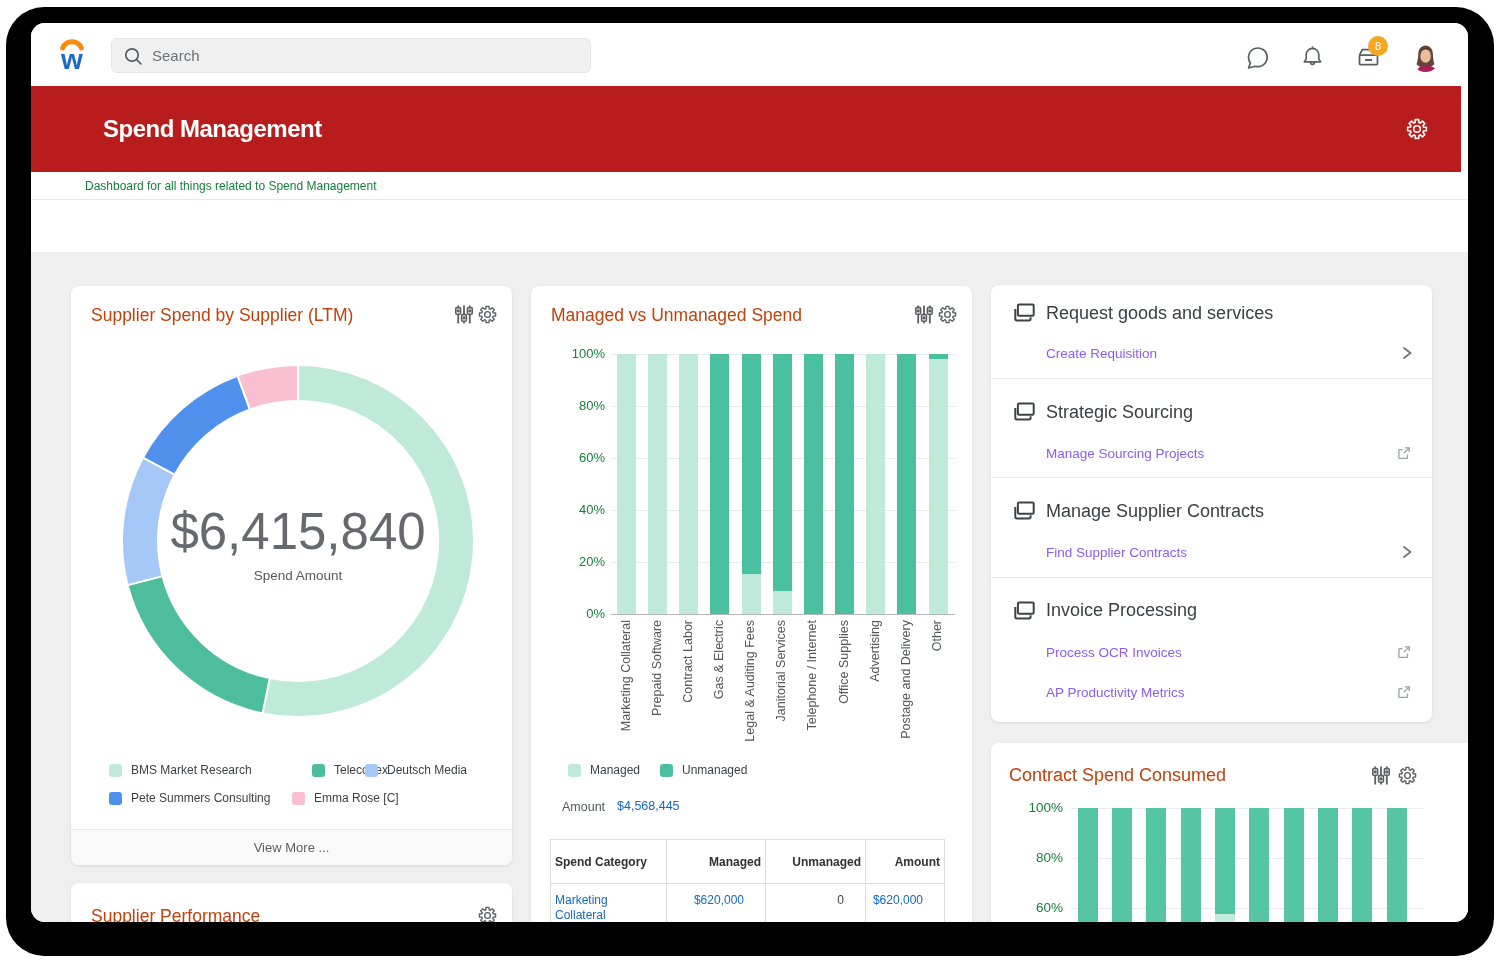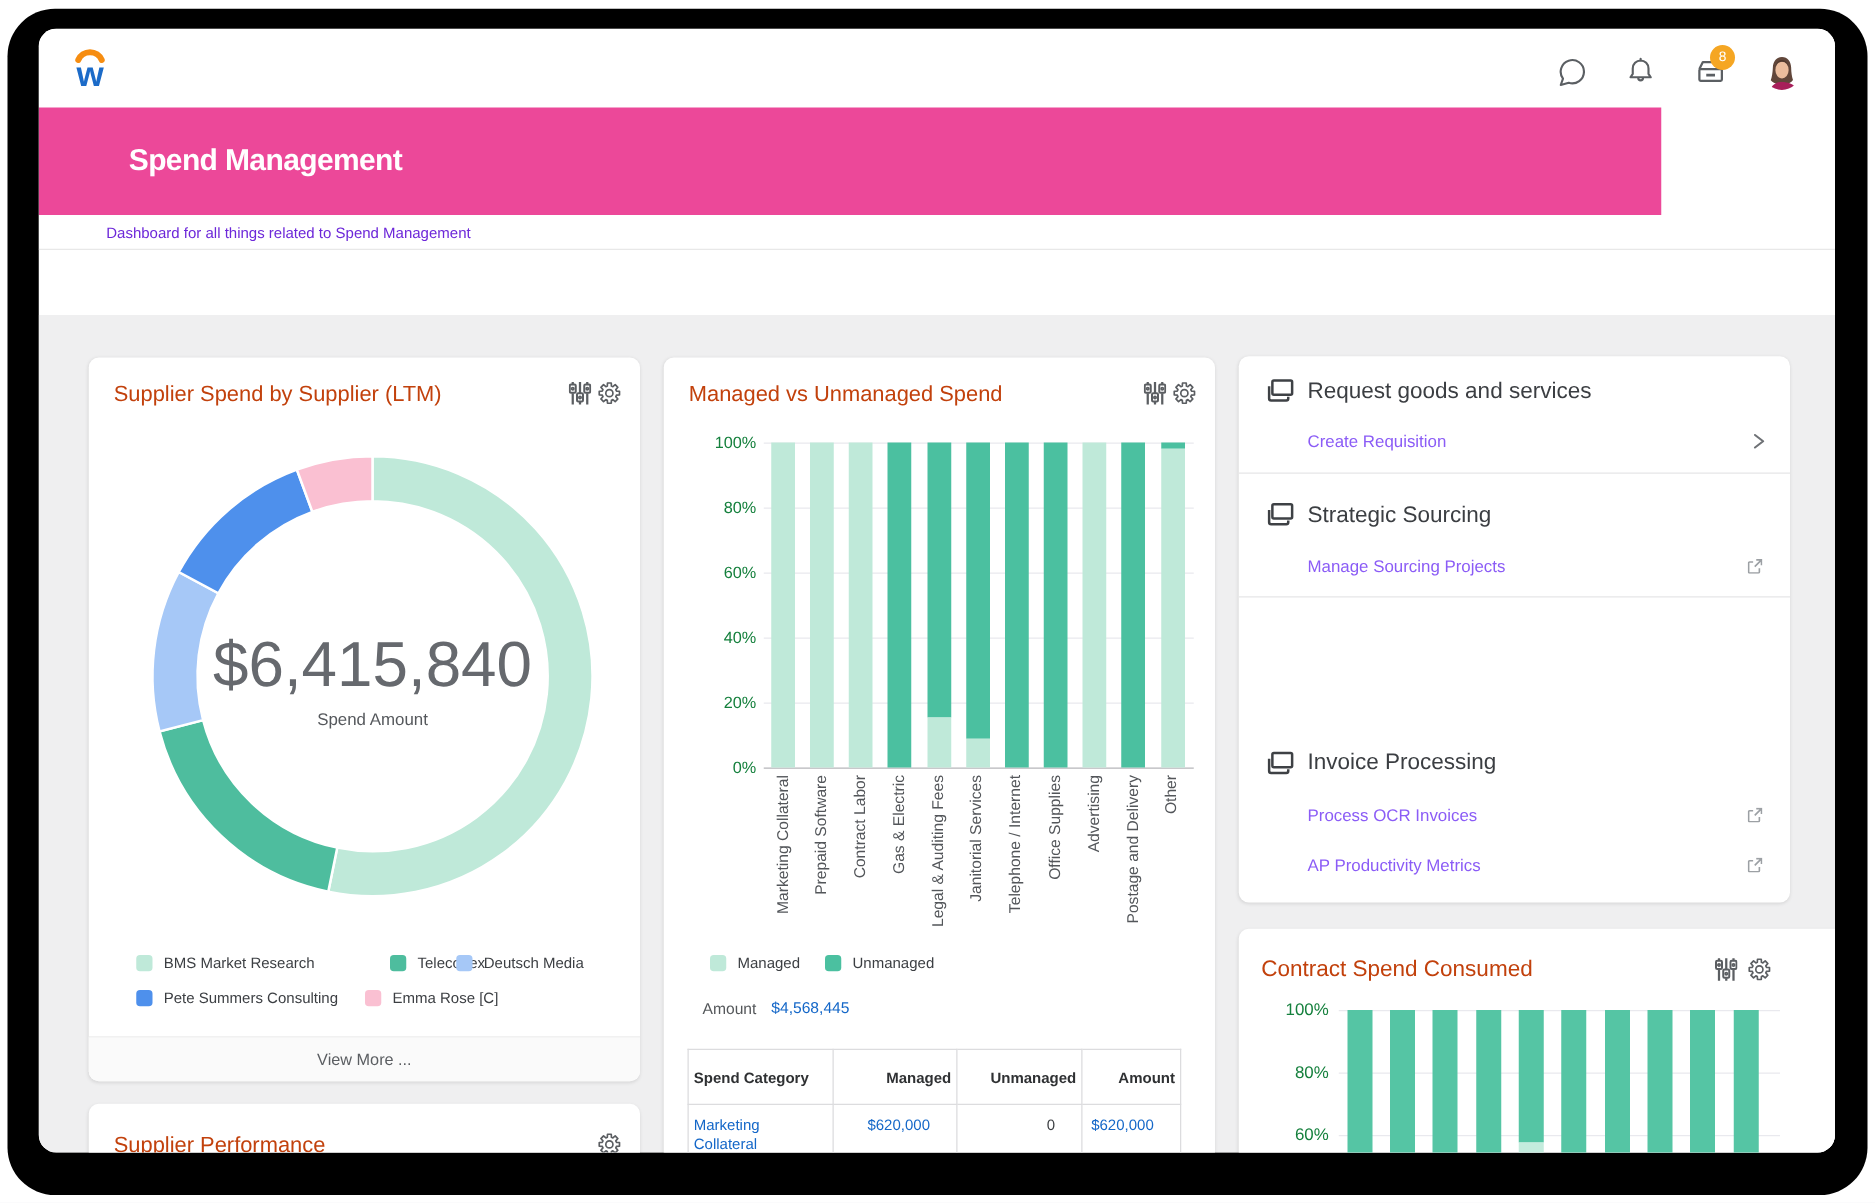--- a/index.html
+++ b/index.html
@@ -7,26 +7,26 @@
   .abs { position:absolute; }
   #frame { position:absolute; left:6px; top:7px; width:1488px; height:949px; background:#000; border-radius:38px; }
   #screen { position:absolute; left:31px; top:23px; width:1437px; height:899px; background:#fff; border-radius:14px; overflow:hidden; }
 
   
   #topbar { position:absolute; left:0; top:0; width:1437px; height:63px; background:#fff; }
   #searchbox { position:absolute; left:80px; top:15px; width:480px; height:35px; background:#f0f0f1; border:1px solid #e4e4e6; border-radius:6px; }
   #searchbox .stext { position:absolute; left:40px; top:8px; font-size:15px; color:#6d7073; }
 
   
-  #bluehdr { position:absolute; left:0; top:63px; width:1298px; height:86px; background:#ec4899; }
+  #bluehdr { position:absolute; left:0; top:63px; width:1430px; height:86px; background:#b91c1c; }
   #bluehdr .title { position:absolute; left:72px; top:43px; transform:translateY(-50%); font-size:24px; font-weight:bold; color:#fff; letter-spacing:-0.5px; }
 
   
   #subbar { position:absolute; left:0; top:149px; width:1437px; height:28px; background:#fff; border-bottom:1px solid #e8e8e8; }
-  #subbar .t { position:absolute; left:54px; top:14px; transform:translateY(-50%); font-size:12px; color:#6d28d9; }
+  #subbar .t { position:absolute; left:54px; top:14px; transform:translateY(-50%); font-size:12px; color:#15803d; }
 
   
   #tabbar { position:absolute; left:0; top:177px; width:1437px; height:52px; background:#fff; }
   .tab { position:absolute; top:23px; transform:translateY(-50%); font-size:12px; color:#45484b; }
   #tabunderline { position:absolute; left:42px; top:45px; width:80px; height:4px; background:#0b5fc4; border-radius:2px; }
 
   
   #content { position:absolute; left:0; top:229px; width:1437px; height:670px; background:#efeff0; }
   .card { position:absolute; background:#fff; border-radius:8px; box-shadow:0 1px 3px rgba(0,0,0,0.10); }
   .cardtitle { position:absolute; font-size:17.5px; color:#c2410c; }
@@ -84,20 +84,27 @@
   </defs>
 </svg>
 <div id="frame"></div>
 <div id="screen">
   <div id="topbar">
 
     <svg class="abs" style="left:27px; top:8px;" width="28" height="42" viewBox="0 0 28 42">
       <path d="M4.6 17 A 10.2 10.2 0 0 1 23.4 17" fill="none" stroke="#f68d11" stroke-width="4.8" stroke-linecap="round"></path>
       <text x="14" y="37.5" font-family="Liberation Sans, sans-serif" font-size="28" font-weight="bold" fill="#1c6bc8" text-anchor="middle">w</text>
     </svg>
+    <div id="searchbox">
+      <svg class="abs" style="left:12px; top:8px;" width="19" height="19" viewBox="0 0 19 19">
+        <circle cx="8" cy="8" r="6.2" fill="none" stroke="#595d61" stroke-width="1.7"></circle>
+        <line x1="12.6" y1="12.6" x2="17" y2="17" stroke="#595d61" stroke-width="1.7" stroke-linecap="round"></line>
+      </svg>
+      <div class="stext">Search</div>
+    </div>
 
     <svg class="abs" style="left:1214px; top:23px;" width="23" height="23" viewBox="0 0 23 23">
       <path d="M3.6 22 L5.4 16.9 A 9.3 9.3 0 1 1 10 20.2 Z" fill="none" stroke="#5b5f63" stroke-width="1.7" stroke-linejoin="round"></path>
     </svg>
 
     <svg class="abs" style="left:1270px; top:22px;" width="23" height="24" viewBox="0 0 23 24">
       <path d="M11.5 2.0 L11.5 3.6 M11.5 3.4 a6.3 6.3 0 0 1 6.3 6.3 v4.4 l1.8 2.7 h-16.2 l1.8 -2.7 v-4.4 a6.3 6.3 0 0 1 6.3 -6.3 z M9.6 17.4 a1.9 1.9 0 0 0 3.8 0" fill="none" stroke="#5b5f63" stroke-width="1.7" stroke-linejoin="round" stroke-linecap="round"></path>
     </svg>
 
     <svg class="abs" style="left:1325px; top:22px;" width="25" height="24" viewBox="0 0 25 24">
@@ -249,20 +256,30 @@
     <div class="sect" style="top:94px; height:99px;">
       <svg class="abs" style="left:21px; top:22px;" width="24" height="22" viewBox="0 0 24 22">
             <use href="#sym-worklet"></use>
           </svg>
       <div class="stitle" style="top:33px;">Strategic Sourcing</div>
       <div class="slink" style="top:74px;">Manage Sourcing Projects</div>
       <svg class="abs" style="left:407px; top:68px;" width="12" height="12" viewBox="0 0 12 12">
             <use href="#sym-ext"></use>
           </svg>
     </div>
+    <div class="sect" style="top:193px; height:100px;">
+      <svg class="abs" style="left:21px; top:22px;" width="24" height="22" viewBox="0 0 24 22">
+            <use href="#sym-worklet"></use>
+          </svg>
+      <div class="stitle" style="top:33px;">Manage Supplier Contracts</div>
+      <div class="slink" style="top:74px;">Find Supplier Contracts</div>
+      <svg class="abs" style="left:409px; top:66px;" width="14" height="16" viewBox="0 0 14 16">
+            <use href="#sym-chev"></use>
+          </svg>
+    </div>
     <div class="sect" style="top:293px; height:144px; border-bottom:none;">
       <svg class="abs" style="left:21px; top:22px;" width="24" height="22" viewBox="0 0 24 22">
             <use href="#sym-worklet"></use>
           </svg>
       <div class="stitle" style="top:32px;">Invoice Processing</div>
       <div class="slink" style="top:74px;">Process OCR Invoices</div>
       <svg class="abs" style="left:407px; top:68px;" width="12" height="12" viewBox="0 0 12 12">
             <use href="#sym-ext"></use>
           </svg>
       <div class="slink" style="top:114px;">AP Productivity Metrics</div>

